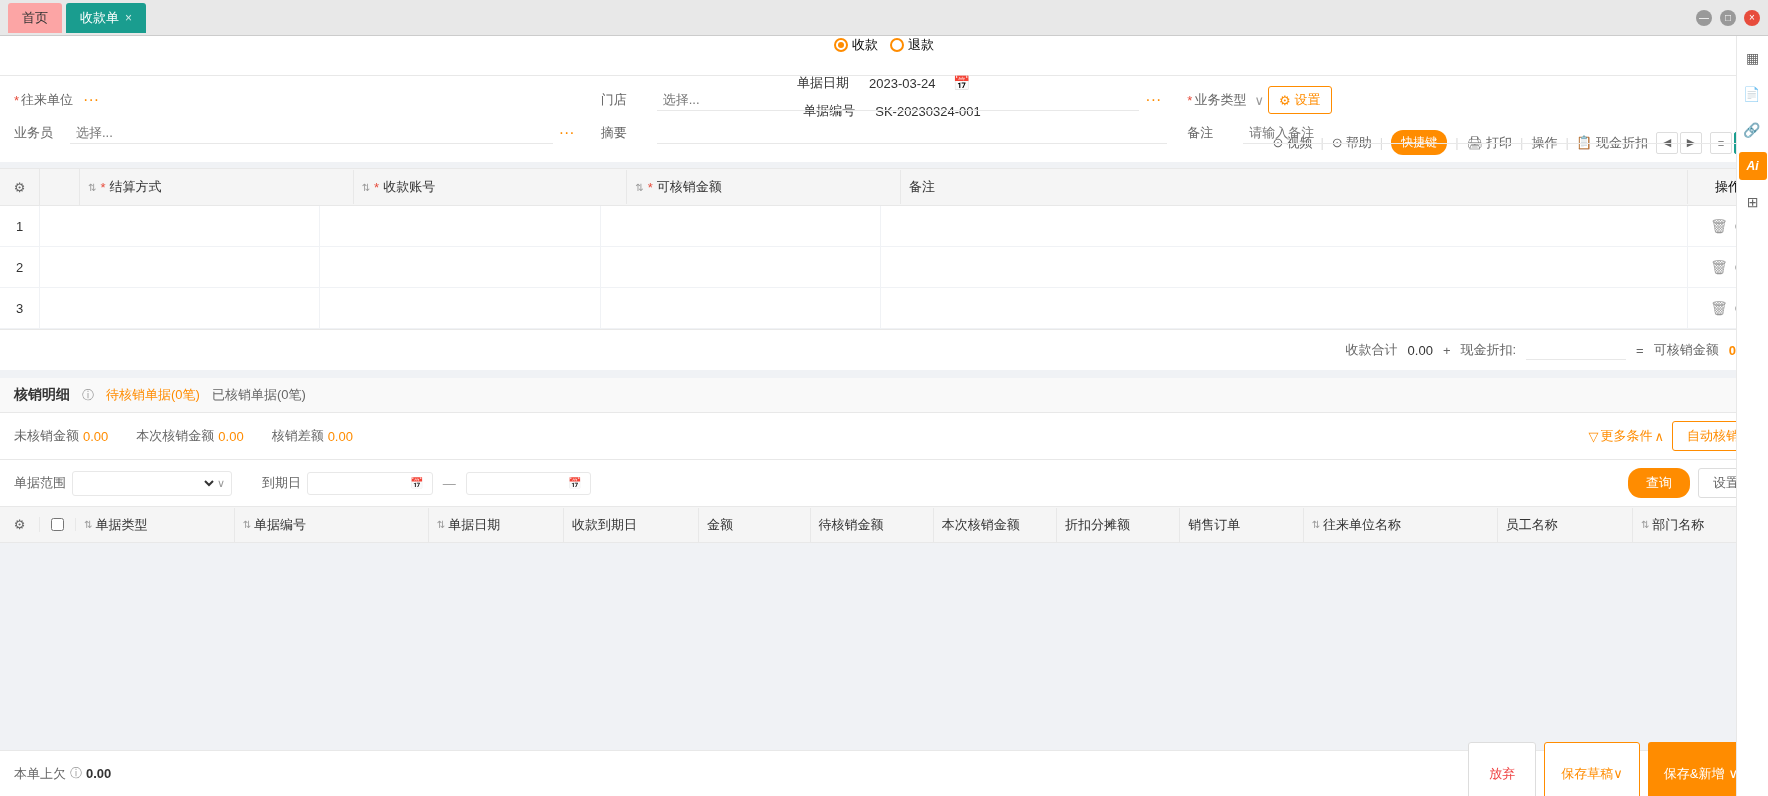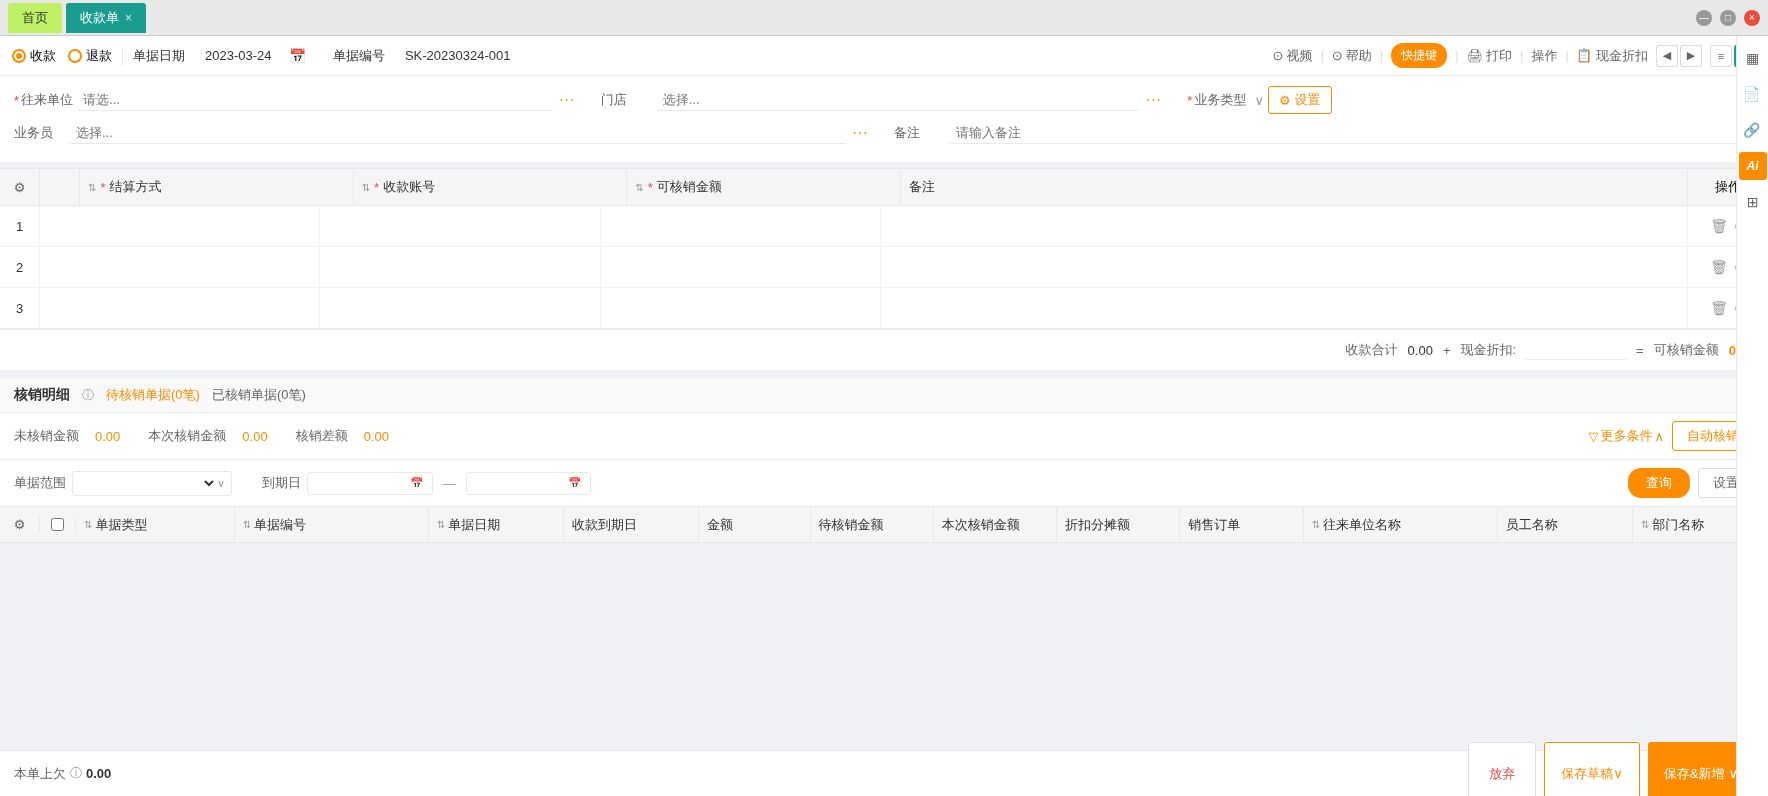--- a/index.html
+++ b/index.html
@@ -4,37 +4,37 @@
   <style>
     * { box-sizing: border-box; margin: 0; padding: 0; font-family: 'Microsoft YaHei', Arial, sans-serif; font-size: 13px; }
     body { background: #f0f2f5; width: 1768px; height: 796px; overflow: hidden; }
 
     
     .tab-bar {
       display: flex; align-items: center; background: #e8e8e8; height: 36px;
       border-bottom: 1px solid #ccc; padding: 0 8px;
     }
     .tab-home {
-      padding: 6px 14px; background: #bef264; color: #333; cursor: pointer; border-radius: 3px 3px 0 0;
+      padding: 6px 14px; background: #fca5a5; color: #333; cursor: pointer; border-radius: 3px 3px 0 0;
     }
     .tab-active {
       padding: 6px 14px; background: #1a9d8f; color: #fff; cursor: pointer; border-radius: 3px 3px 0 0;
       display: flex; align-items: center; gap: 6px;
     }
     .tab-close { cursor: pointer; font-size: 12px; opacity: 0.8; }
     .window-controls { margin-left: auto; display: flex; gap: 8px; }
     .win-btn { width: 16px; height: 16px; border-radius: 50%; cursor: pointer; display: flex; align-items: center; justify-content: center; font-size: 10px; color: #fff; }
     .win-min { background: #999; }
     .win-max { background: #999; }
     .win-close { background: #e74c3c; }
 
     
     .toolbar {
       display: flex; align-items: center; background: #fff; height: 40px;
-      padding: 0 12px; border-bottom: 1px solid #e8e8e8; gap: 10px;
+      padding: 0 12px; border-bottom: 1px solid #e8e8e8; gap: 10px; flex-direction: column;
     }
     .radio-group { display: flex; align-items: center; gap: 12px; }
     .radio-item { display: flex; align-items: center; gap: 4px; cursor: pointer; }
     .radio-dot { width: 14px; height: 14px; border-radius: 50%; border: 2px solid #ff8c00; display: flex; align-items: center; justify-content: center; }
     .radio-dot.active::after { content: ''; width: 6px; height: 6px; border-radius: 50%; background: #ff8c00; }
     .toolbar-divider { width: 1px; height: 20px; background: #e8e8e8; }
     .toolbar-field { display: flex; align-items: center; gap: 6px; }
     .toolbar-label { color: #333; white-space: nowrap; }
     .toolbar-value { color: #333; font-weight: 500; }
     .toolbar-icon { color: #ff8c00; cursor: pointer; font-size: 14px; }
@@ -102,21 +102,21 @@
     .section-title { font-weight: bold; color: #333; font-size: 14px; }
     .info-icon { color: #999; cursor: pointer; font-size: 12px; }
     .section-tab { color: #ff8c00; cursor: pointer; font-size: 13px; }
     .section-tab.inactive { color: #666; }
 
     
     .filter-row {
       display: flex; align-items: center; background: #fff; padding: 8px 14px;
       border-bottom: 1px solid #e8e8e8; gap: 12px;
     }
-    .filter-item { display: flex; align-items: center; gap: 16px; }
+    .filter-item { display: flex; align-items: center; gap: 4px; }
     .filter-label { color: #666; }
     .filter-value { color: #ff8c00; font-weight: 500; }
     .filter-right { margin-left: auto; display: flex; gap: 8px; align-items: center; }
     .more-conditions { color: #ff8c00; cursor: pointer; font-size: 12px; display: flex; align-items: center; gap: 2px; }
     .btn-auto { background: #fff; border: 1px solid #ff8c00; color: #ff8c00; padding: 5px 14px; border-radius: 3px; cursor: pointer; font-size: 13px; }
 
     
     .query-row {
       display: flex; align-items: center; background: #fff; padding: 8px 14px;
       border-bottom: 1px solid #e8e8e8; gap: 10px; flex-wrap: wrap;
@@ -262,21 +262,20 @@
 </div>
 
 <div style="height: calc(796px - 36px - 40px - 46px); overflow-y: auto; background: #f0f2f5;">
 
   <div class="form-area">
     <div class="form-row">
 
       <div class="form-field" style="flex:2;">
         <span class="required">*</span>
         <span class="field-label">往来单位</span>
-        <input class="field-input" type="text" style="color: rgb(153, 153, 153);" placeholder="请选...">
         <span class="field-more">···</span>
       </div>
 
       <div class="form-field" style="flex:2;margin-left:20px;">
         <span class="field-label">门店</span>
         <input class="field-input" type="text" style="color: rgb(153, 153, 153);" placeholder="选择...">
         <span class="field-more">···</span>
       </div>
 
       <div class="form-field" style="flex:2;margin-left:20px;">
@@ -290,20 +289,24 @@
       </div>
     </div>
     <div class="form-row">
 
       <div class="form-field" style="flex:2;">
         <span class="field-label">业务员</span>
         <input class="field-input" type="text" style="color: rgb(153, 153, 153);" placeholder="选择...">
         <span class="field-more">···</span>
       </div>
 
+      <div class="form-field" style="flex:2;margin-left:20px;">
+        <span class="field-label">摘要</span>
+        <input class="field-input" type="text" style="">
+      </div>
 
       <div class="form-field" style="flex:2;margin-left:20px;">
         <span class="field-label">备注</span>
         <input class="field-input" type="text" style="color: rgb(153, 153, 153);" placeholder="请输入备注">
       </div>
     </div>
   </div>
 
   <div class="table-container">
     <div class="table-header">

